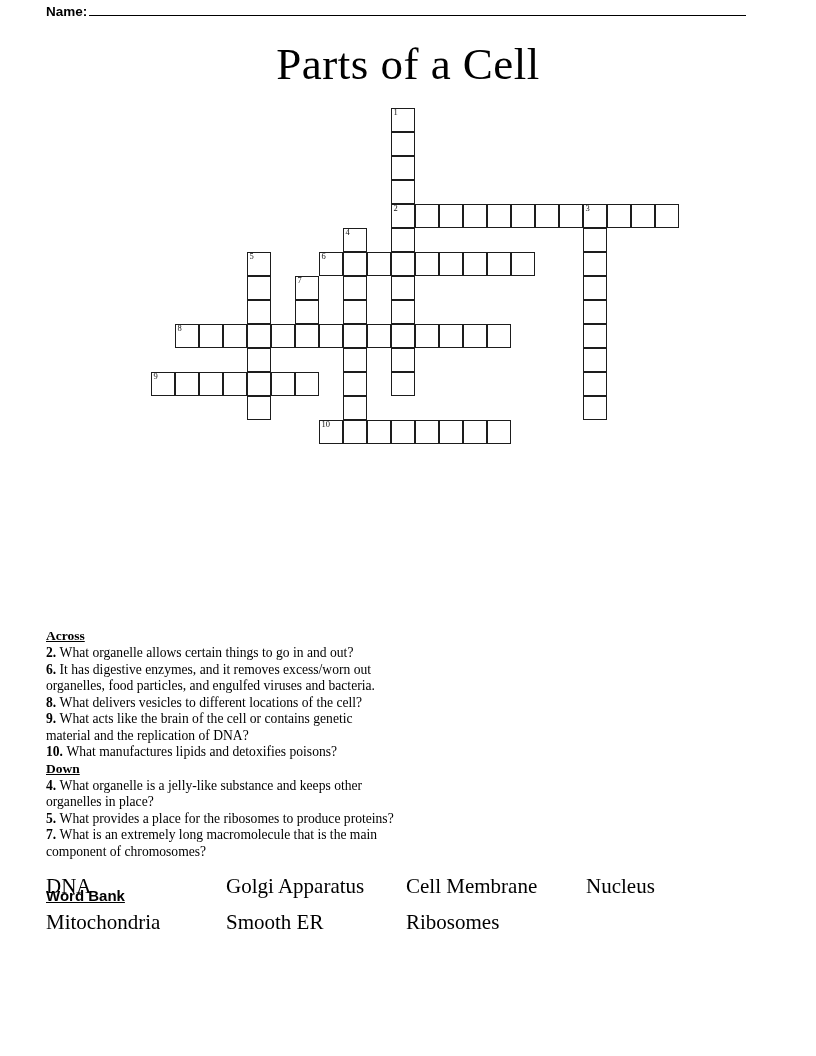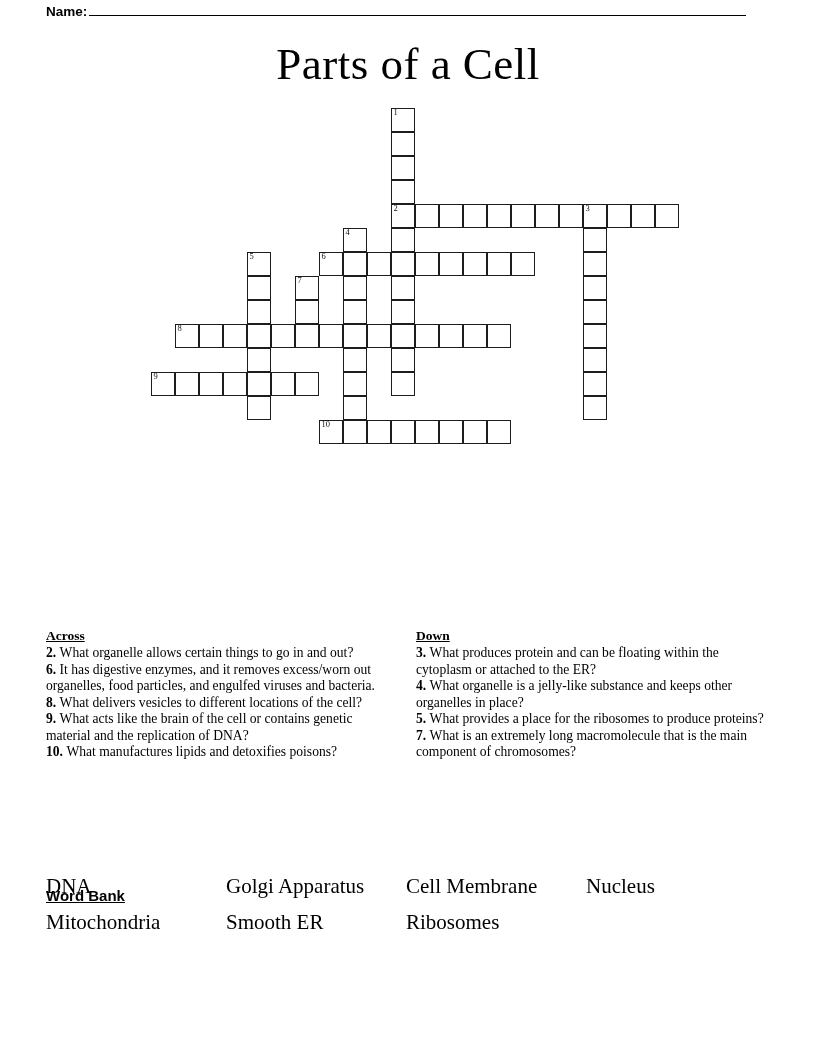--- a/index.html
+++ b/index.html
@@ -77,21 +77,21 @@
     color: #111;
   }
 
   
   .clues {
     position: absolute;
     left: 46px;
     top: 628px;
     width: 724px;
     display: flex;
-    gap: 16px;
+    flex-direction: column;
   }
   .clue-col {
     width: 354px;
   }
   .clue-head {
     font-family: "Liberation Serif", serif;
     font-size: 13.5px;
     font-weight: 700;
     text-decoration: underline;
     margin-bottom: 1px;
@@ -251,21 +251,20 @@
         <div class="clue-item"><b>2. </b><span>What organelle allows certain things to go in and out?</span></div>
         <div class="clue-item"><b>6. </b><span>It has digestive enzymes, and it removes excess/worn out organelles, food particles, and engulfed viruses and bacteria.</span></div>
         <div class="clue-item"><b>8. </b><span>What delivers vesicles to different locations of the cell?</span></div>
         <div class="clue-item"><b>9. </b><span>What acts like the brain of the cell or contains genetic material and the replication of DNA?</span></div>
         <div class="clue-item"><b>10. </b><span>What manufactures lipids and detoxifies poisons?</span></div>
       </div>
   </div>
   <div class="clue-col">
     <div class="clue-head">Down</div>
     <div id="down-list">
-        <div class="clue-item"><b>3. </b><span>What produces protein and can be floating within the cytoplasm or attached to the ER?</span></div>
         <div class="clue-item"><b>4. </b><span>What organelle is a jelly-like substance and keeps other organelles in place?</span></div>
         <div class="clue-item"><b>5. </b><span>What provides a place for the ribosomes to produce proteins?</span></div>
         <div class="clue-item"><b>7. </b><span>What is an extremely long macromolecule that is the main component of chromosomes?</span></div>
       </div>
   </div>
 </div>
 
 <div class="wb-title">Word Bank</div>
 <div class="wb-grid" id="word-bank">
     <div class="wb-word">DNA</div>

